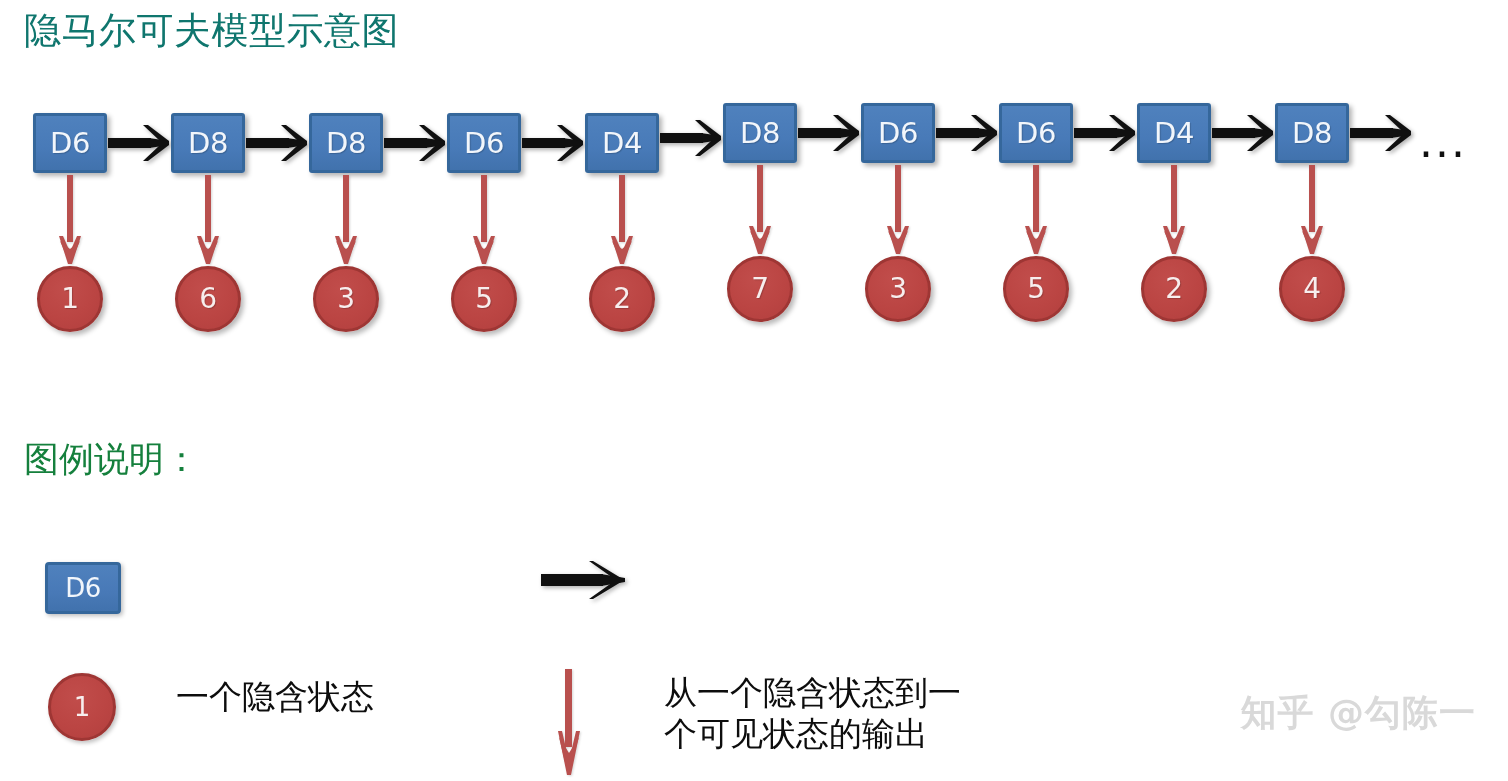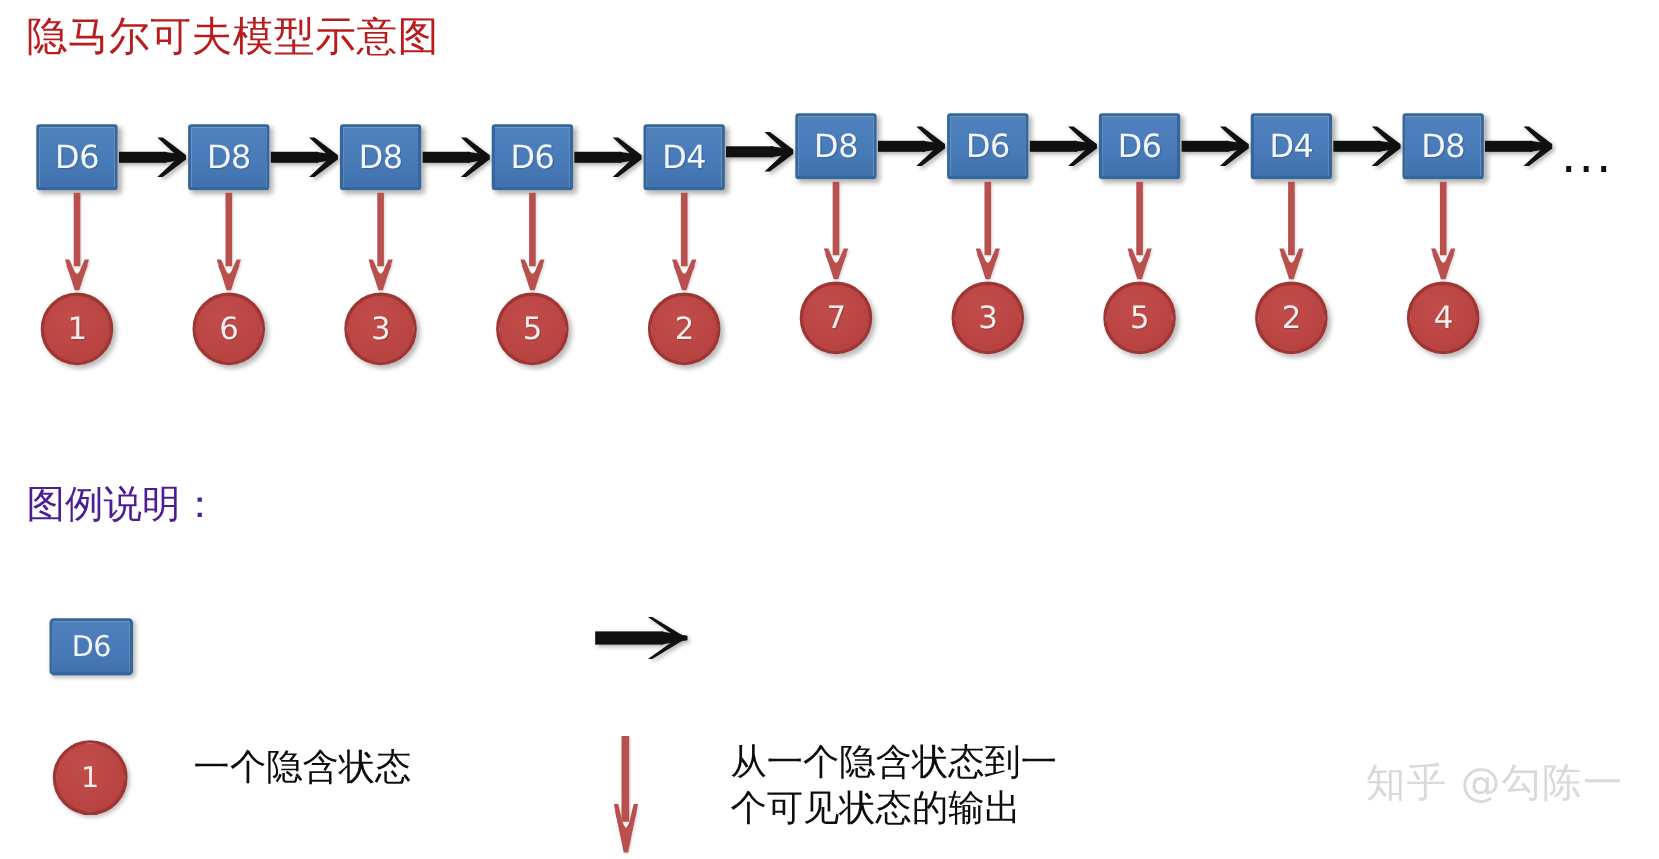--- a/index.html
+++ b/index.html
@@ -17,24 +17,24 @@
     height: 781px;
     background: #ffffff;
     overflow: hidden;
   }
 
   
   .title {
     position: absolute;
     left: 24px;
     top: 10px;
-    font-family: Liberation Sans, sans-serif;
+    font-family: Liberation Mono, monospace;
     font-size: 37px;
     line-height: 46px;
-    color: #b91c1c;
+    color: #0f766e;
     letter-spacing: 0.5px;
     white-space: nowrap;
   }
 
   
   .hstate {
     position: absolute;
     width: 74px;
     height: 60px;
     box-sizing: border-box;
@@ -101,21 +101,21 @@
   }
 
   
   .legend-heading {
     position: absolute;
     left: 24px;
     top: 437px;
     font-family: "DejaVu Serif", "Liberation Serif", serif;
     font-size: 35px;
     line-height: 44px;
-    color: #4c1d95;
+    color: #15803d;
     white-space: nowrap;
   }
   .legend-text {
     position: absolute;
     font-family: "DejaVu Serif", "Liberation Serif", serif;
     font-size: 33px;
     line-height: 41px;
     color: #0d0d0d;
     white-space: pre-line;
   }
@@ -180,21 +180,21 @@
   }
 
   
   .watermark {
     position: absolute;
     right: 32px;
     top: 692px;
     font-family: "DejaVu Sans", "Liberation Sans", sans-serif;
     font-size: 36px;
     line-height: 42px;
-    font-weight: 400;
+    font-weight: 700;
     color: #d9d9d9;
     letter-spacing: 1px;
     white-space: nowrap;
     text-shadow: 1px 1px 0 rgba(255,255,255,0.85);
   }
 </style>
 </head>
 <body>
 
 <div id="canvas">

